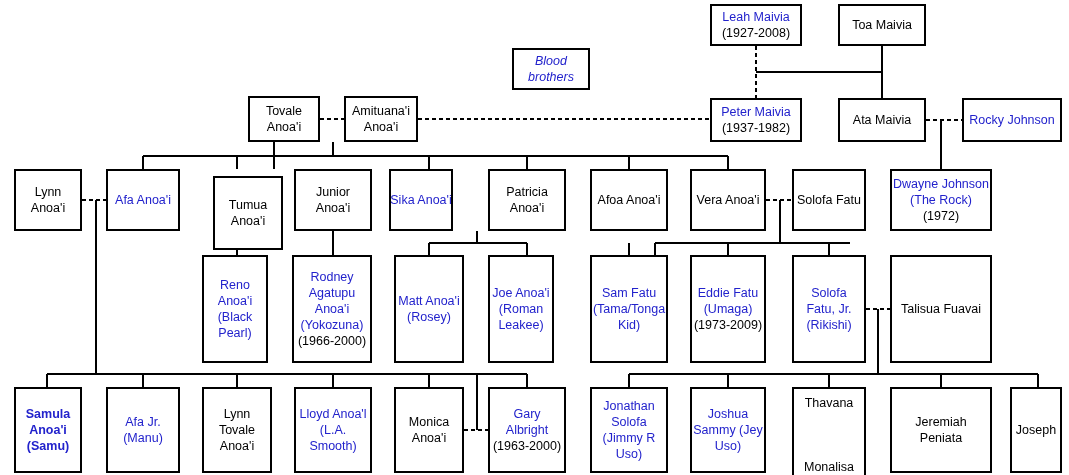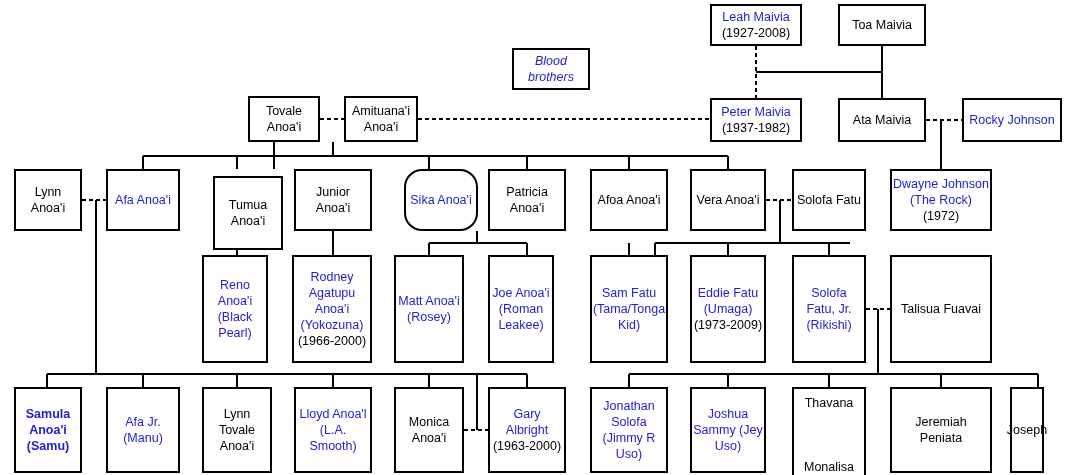--- a/index.html
+++ b/index.html
@@ -148,21 +148,21 @@
         <span class="ln blue">Afa Anoa'i</span>
       </div>
       <div class="node" style="left: 202px; top: 176px; width: 70px; height: 74px; margin-left: 11px;">
         <span class="ln black">Tumua</span>
         <span class="ln black">Anoa'i</span>
       </div>
       <div class="node" style="left: 294px; top: 169px; width: 78px; height: 62px;">
         <span class="ln black">Junior</span>
         <span class="ln black">Anoa'i</span>
       </div>
-      <div class="node" style="left: 404px; top: 169px; width: 74px; height: 62px; border-radius: 18px;">
+      <div class="node" style="left: 389px; top: 169px; width: 64px; height: 62px;">
         <span class="ln blue">Sika Anoa'i</span>
       </div>
       <div class="node" style="left: 488px; top: 169px; width: 78px; height: 62px;">
         <span class="ln black">Patricia</span>
         <span class="ln black">Anoa'i</span>
       </div>
       <div class="node" style="left: 590px; top: 169px; width: 78px; height: 62px;">
         <span class="ln black">Afoa Anoa'i</span>
       </div>
       <div class="node" style="left: 690px; top: 169px; width: 76px; height: 62px;">
@@ -256,18 +256,18 @@
         <span class="ln blue">Uso)</span>
       </div>
       <div class="node" style="left: 792px; top: 387px; width: 74px; height: 96px; gap: 48px;">
         <span class="ln black">Thavana</span>
         <span class="ln black">Monalisa</span>
       </div>
       <div class="node" style="left: 890px; top: 387px; width: 102px; height: 86px;">
         <span class="ln black">Jeremiah</span>
         <span class="ln black">Peniata</span>
       </div>
-      <div class="node" style="left: 1010px; top: 387px; width: 34px; height: 86px; align-items: center;">
+      <div class="node" style="left: 1010px; top: 387px; width: 52px; height: 86px; align-items: center;">
         <span class="ln black">Joseph</span>
       </div>
     </div>
 
 </div>
 
 </body></html>

